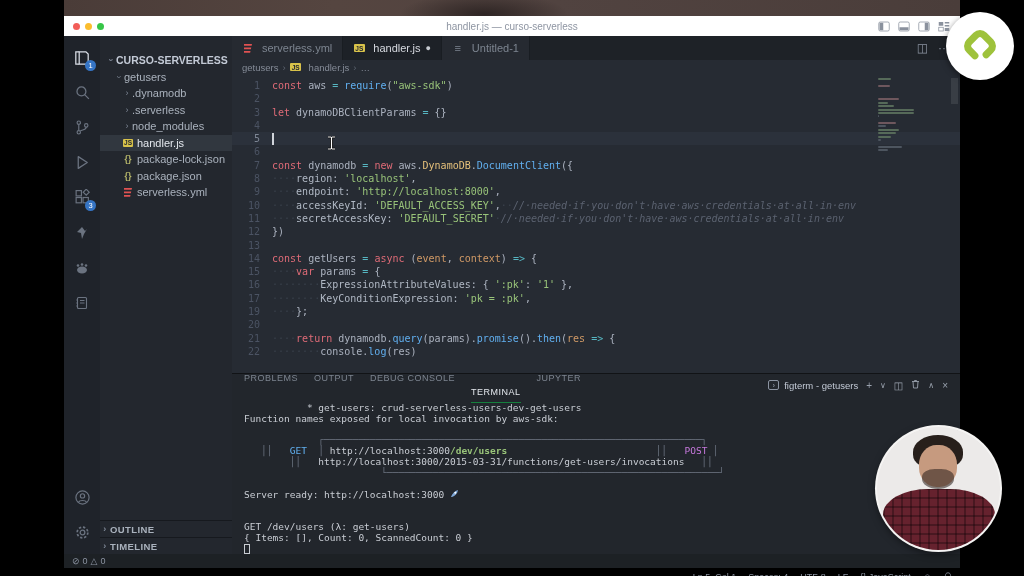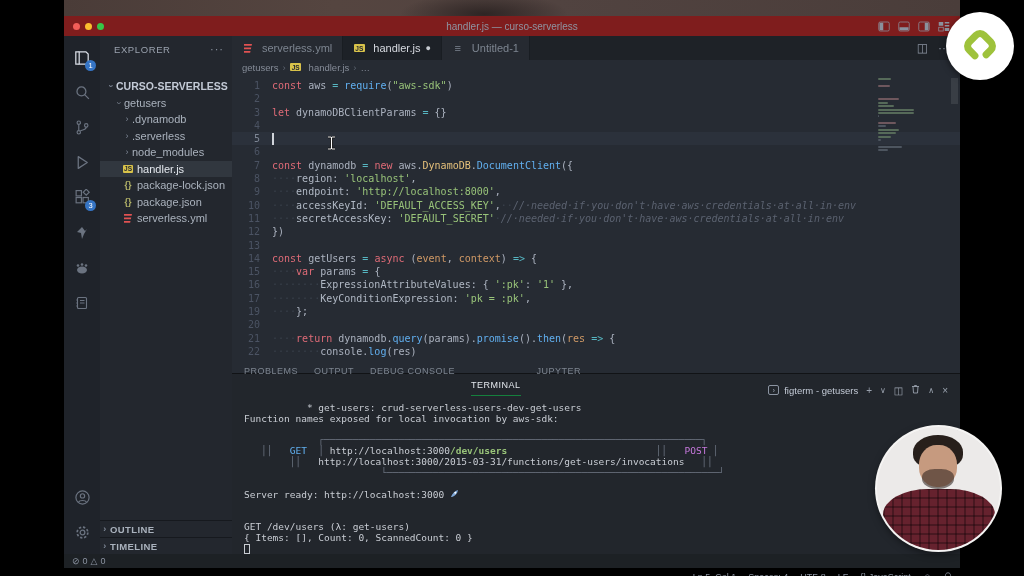--- a/index.html
+++ b/index.html
@@ -9,21 +9,21 @@
 
   
   .top-blur { position:absolute; left:64px; top:0; width:896px; height:17px;
     background: radial-gradient(ellipse 120px 30px at 420px 14px, #2e2524 0%, transparent 70%),
                 linear-gradient(90deg,#4a3c38 0%, #554540 30%, #514340 55%, #4a3d3a 100%); }
 
   
   .vscode { position:absolute; left:64px; top:16px; width:896px; height:552px;
             background:#262b33; color:#abb2bf; }
 
-  .titlebar { position:absolute; left:0; top:0; width:896px; height:20px; background:#7f1d1d;
+  .titlebar { position:absolute; left:0; top:0; width:896px; height:20px; background:#ffffff;
               display:flex; align-items:center; }
   .lights { display:flex; gap:5px; padding-left:9px; }
   .light { width:7px; height:7px; border-radius:50%; }
   .l-close{background:#f25d58;} .l-min{background:#fbbd2e;} .l-max{background:#37c648;}
   .wtitle { position:absolute; left:0; right:0; text-align:center; font-size:10px; color:#8e95a2; }
   .tb-icons { margin-left:auto; display:flex; gap:8px; padding-right:10px; z-index:2; }
   .tb-icons svg { display:block; }
 
   .activitybar { position:absolute; left:0; top:20px; width:36px; height:518px; background:#1f232a;
                  display:flex; flex-direction:column; align-items:center; padding-top:4px; }
@@ -76,21 +76,21 @@
   .tk-f{color:#61afef} .tk-t{color:#e5c07b} .tk-o{color:#56b6c2}
   .tk-c{color:#5b6270; font-style:italic} .tk-d{color:#3a414c} .tk-v{color:#abb2bf}
   .tk-pr{color:#b0b8c4} .tk-pm{color:#d19a66}
   .minimap { position:absolute; top:4px; right:44px; width:38px; }
   .mm-line { height:2px; margin-bottom:1.4px; border-radius:1px; }
   .vsb { position:absolute; top:4px; right:2px; width:7px; height:26px; background:rgba(255,255,255,.09); }
   .mouse-ibeam { position:absolute; left:95px; top:62px; }
 
   .panel { position:absolute; left:0; top:337px; width:728px; height:181px; background:#22262c;
            border-top:1px solid rgba(0,0,0,.5); }
-  .ptabs { height:22px; display:flex; align-items:flex-end; padding-left:12px;gap:48px; }
+  .ptabs { height:22px; display:flex; align-items:center; padding-left:12px;gap:48px; }
   .ptab { font-size:9px; letter-spacing:.5px; color:#7d8590; margin-right:16px; height:22px;
           display:flex; align-items:center; border-bottom:1px solid transparent; }
   .ptab.active { color:#e3e7ed; border-bottom:1px solid #15803d;margin-top:14px; }
   .p-actions { margin-left:auto; display:flex; align-items:center; gap:8px; padding-right:12px;
                color:#9aa2ae; font-size:10px; }
   .term-sel { display:flex; align-items:center; gap:5px; font-size:9.5px; color:#c3cad6; }
   .term-box { width:11px; height:10px; border:1px solid #8b93a1; border-radius:2px; font-size:6.5px;
               display:flex; align-items:center; justify-content:center; color:#8b93a1; font-weight:bold; }
   .term { padding:7px 0 0 12px; font-family:"DejaVu Sans Mono", monospace; font-size:9.5px;
           line-height:10.8px; color:#c9cdd4; }
@@ -232,24 +232,20 @@
         <div class="ab-item">
           <svg width="17" height="17" viewBox="0 0 16 16">
               <circle cx="8" cy="8" r="5" fill="none" stroke="#6b7380" stroke-width="1.6" stroke-dasharray="2.2 1.7"></circle>
               <circle cx="8" cy="8" r="2.2" fill="none" stroke="#6b7380" stroke-width="1.2"></circle>
             </svg>
         </div>
       </div>
     </div>
 
     <div class="sidebar">
-      <div class="sb-header">
-        <span>EXPLORER</span>
-        <span class="sb-more">···</span>
-      </div>
       <div class="tree">
           <div class="trow root" style="padding-left: 6px; margin-top: 16px;">
             <span class="chev down">›</span>
             <span>CURSO-SERVERLESS</span>
           </div>
           <div class="trow" style="padding-left: 14px;">
             <span class="chev down">›</span>
             <span>getusers</span>
           </div>
           <div class="trow" style="padding-left: 22px;">

